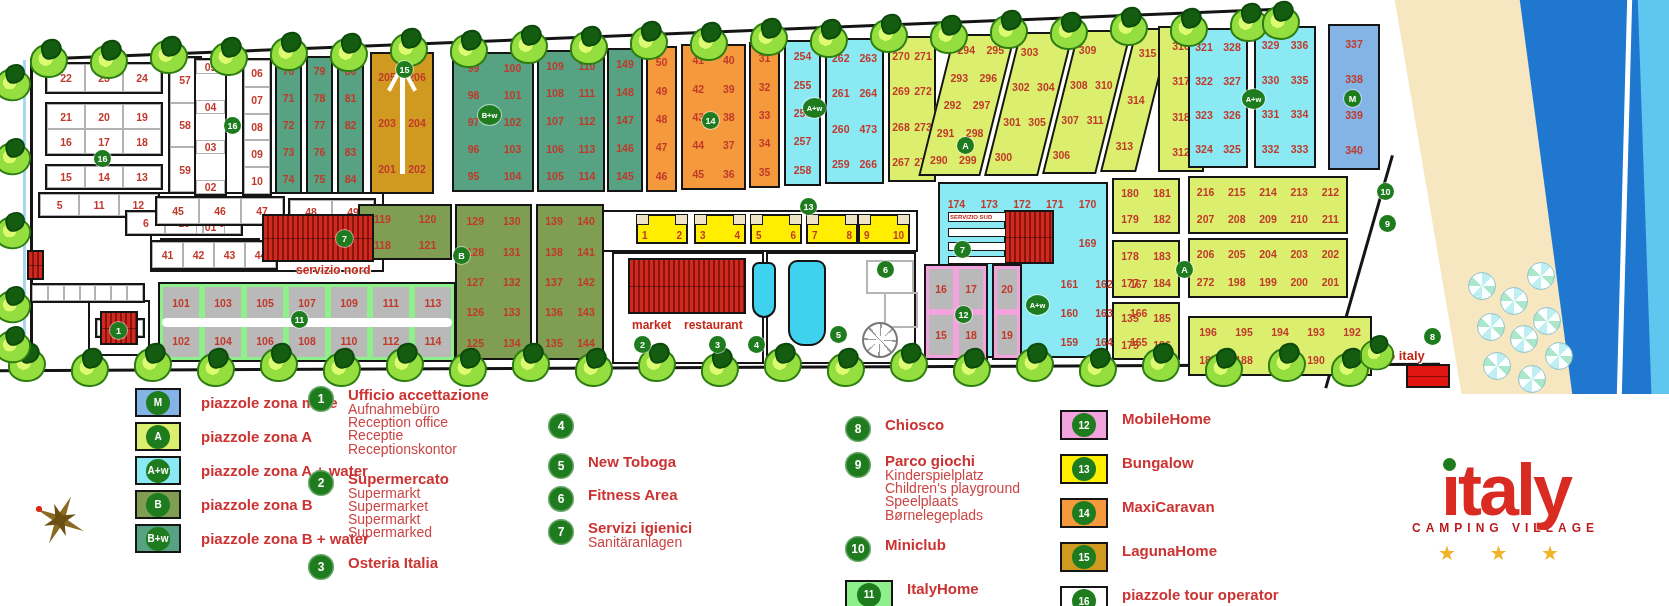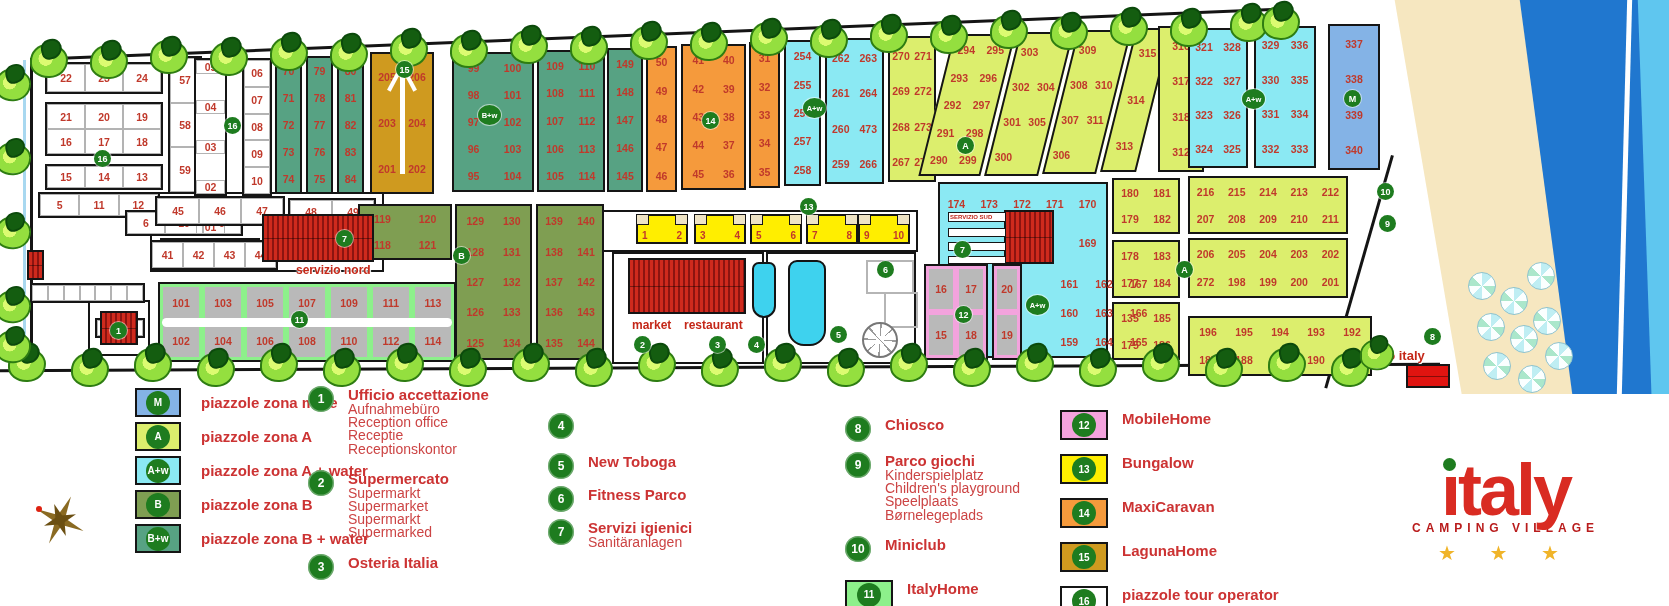--- a/index.html
+++ b/index.html
@@ -1038,21 +1038,21 @@
       </div>
       <div class="litem" style="margin-bottom: 7px;">
         <span class="mk2">5</span>
         <span class="txt">
           <div class="main">New Toboga</div>
         </span>
       </div>
       <div class="litem" style="margin-bottom: 7px;">
         <span class="mk2">6</span>
         <span class="txt">
-          <div class="main">Fitness Parco</div>
+          <div class="main">Fitness Area</div>
         </span>
       </div>
       <div class="litem">
         <span class="mk2">7</span>
         <span class="txt">
           <div class="main">Servizi igienici</div>
           <div class="sub">Sanitäranlagen</div>
         </span>
       </div>
     </div>

